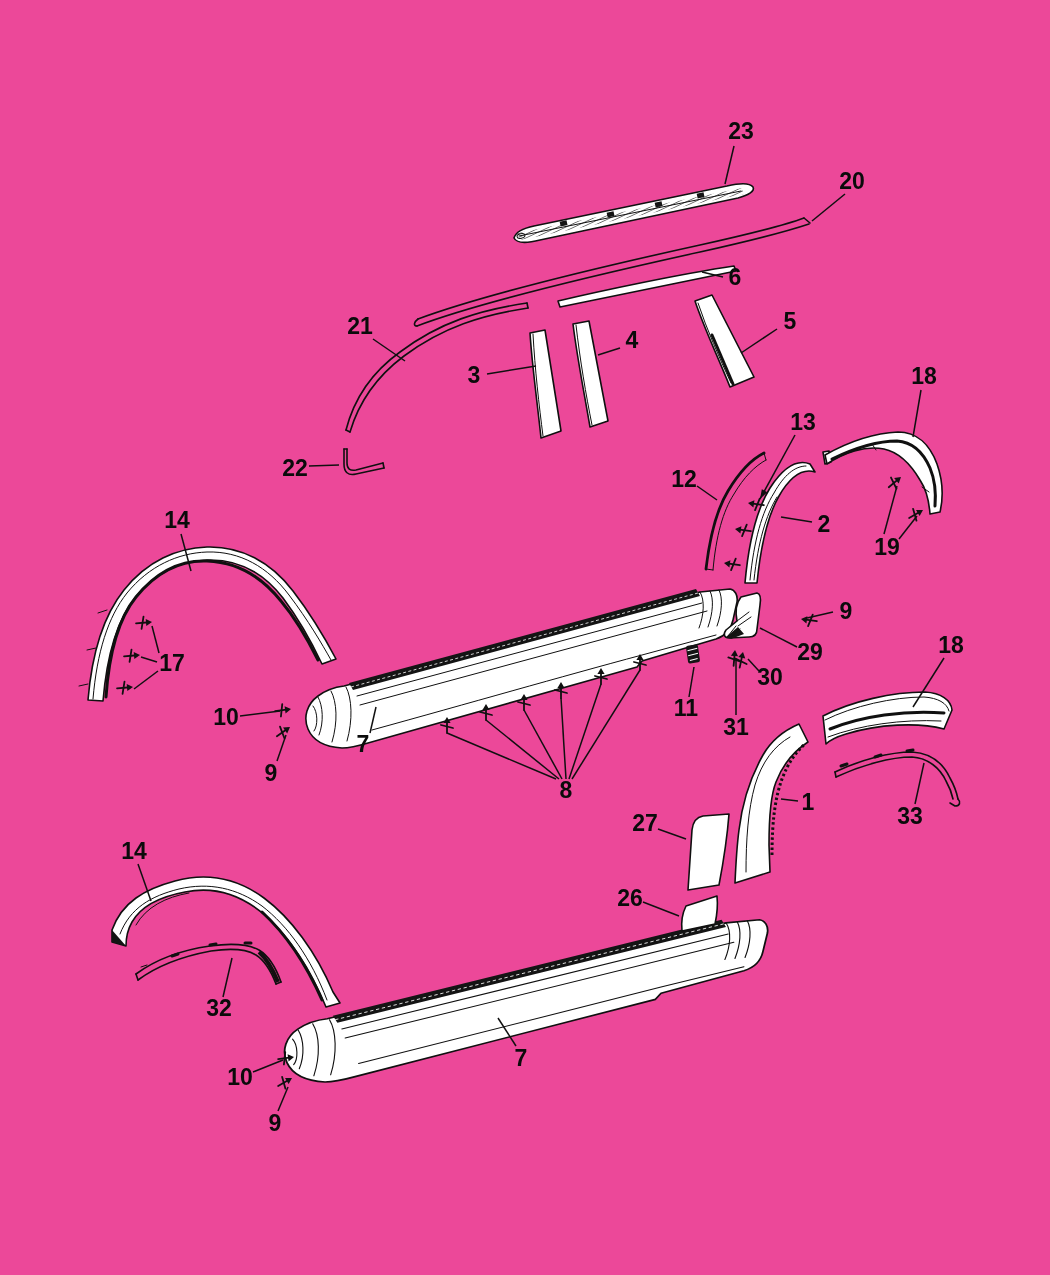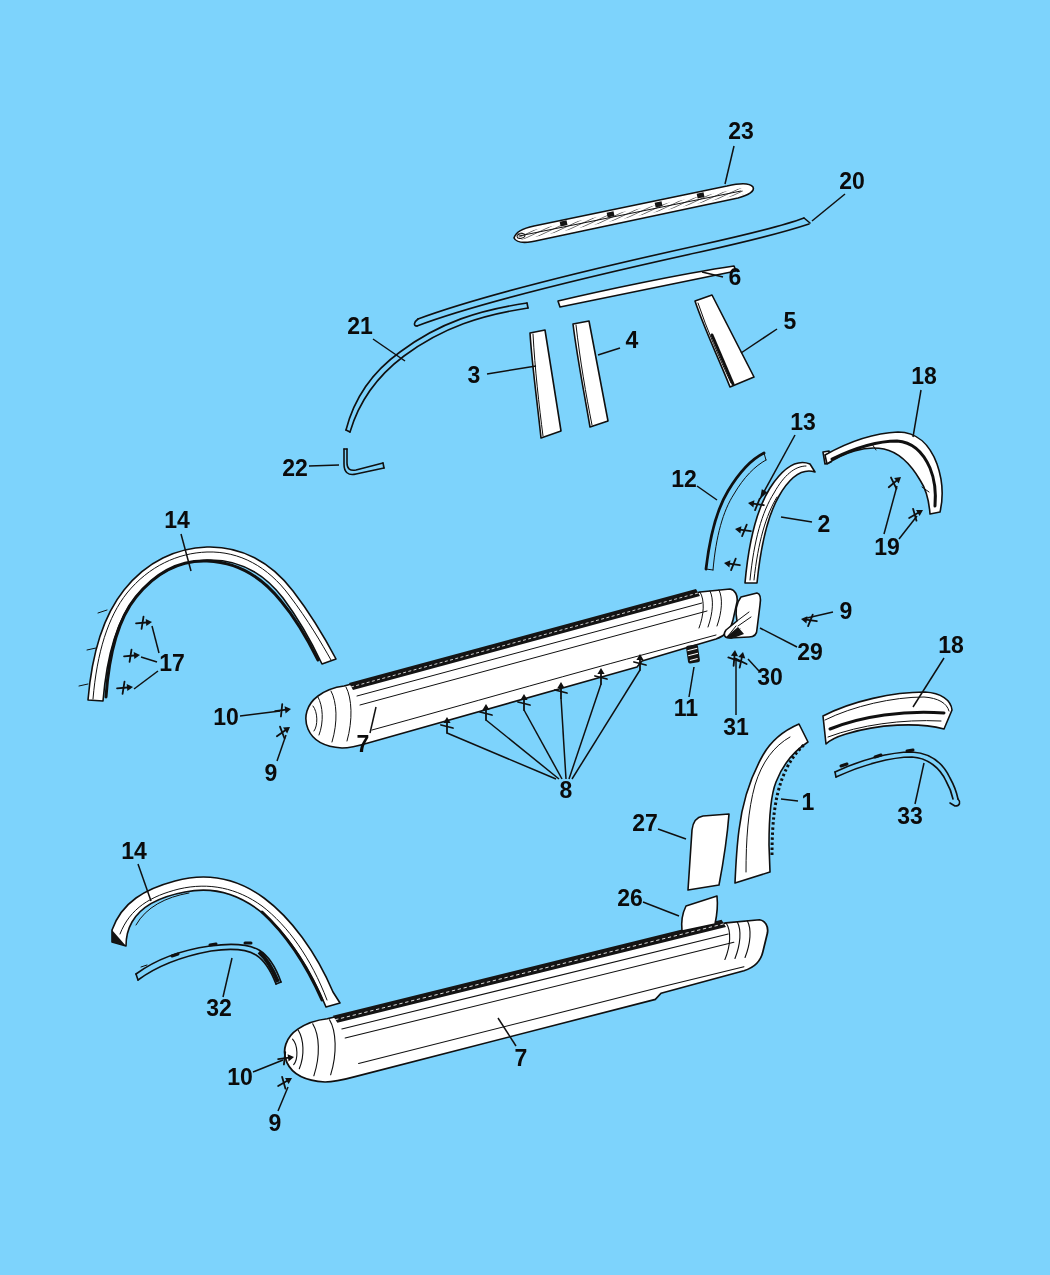--- a/index.html
+++ b/index.html
@@ -1,16 +1,16 @@
 <!DOCTYPE html>
 <html><head>
 <meta charset="utf-8">
 <style>
   html,body{margin:0;padding:0;background:#ffffff;}
-  .stage{width:1050px;height:1275px;background:#7dd3fc;position:relative;overflow:hidden;}
+  .stage{width:1050px;height:1275px;background:#ec4899;position:relative;overflow:hidden;}
   svg{display:block;}
   .ln{fill:none;stroke:#101010;stroke-width:1.6;stroke-linecap:round;stroke-linejoin:round;}
   .ln1{fill:none;stroke:#101010;stroke-width:1;stroke-linecap:round;stroke-linejoin:round;}
   .ln3{fill:none;stroke:#101010;stroke-width:3;stroke-linecap:round;stroke-linejoin:round;}
   .part{fill:#ffffff;stroke:#101010;stroke-width:1.6;stroke-linejoin:round;}
   .dark{fill:#141414;stroke:none;}
   .leader{stroke:#101010;stroke-width:1.5;fill:none;}
   .callout-text{font:bold 23px "Liberation Sans","DejaVu Sans",sans-serif;fill:#0b0b0b;text-anchor:middle;dominant-baseline:central;}
   .pin line{stroke:#101010;stroke-width:1.8;stroke-linecap:round;}
   .pin path{fill:#101010;stroke:none;}

